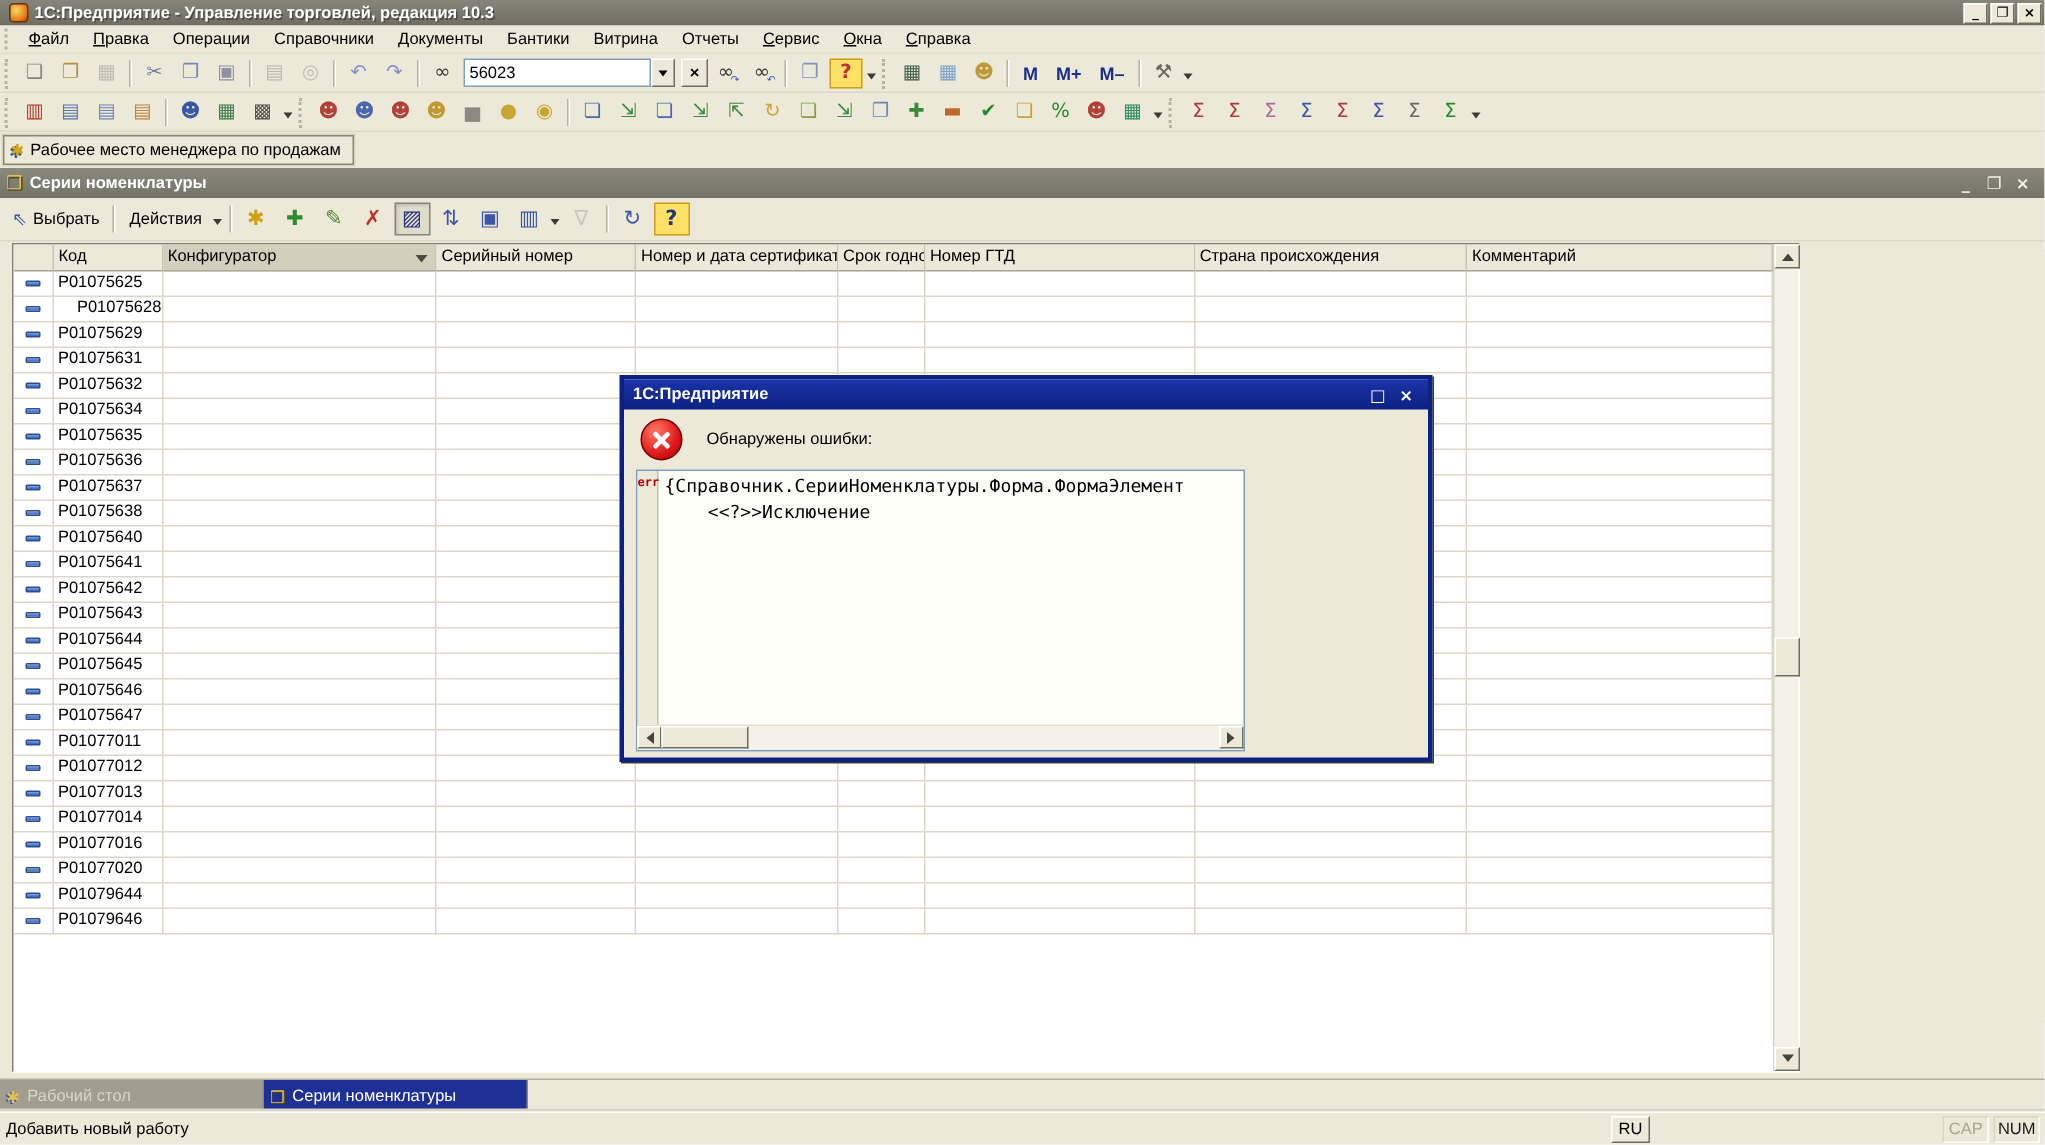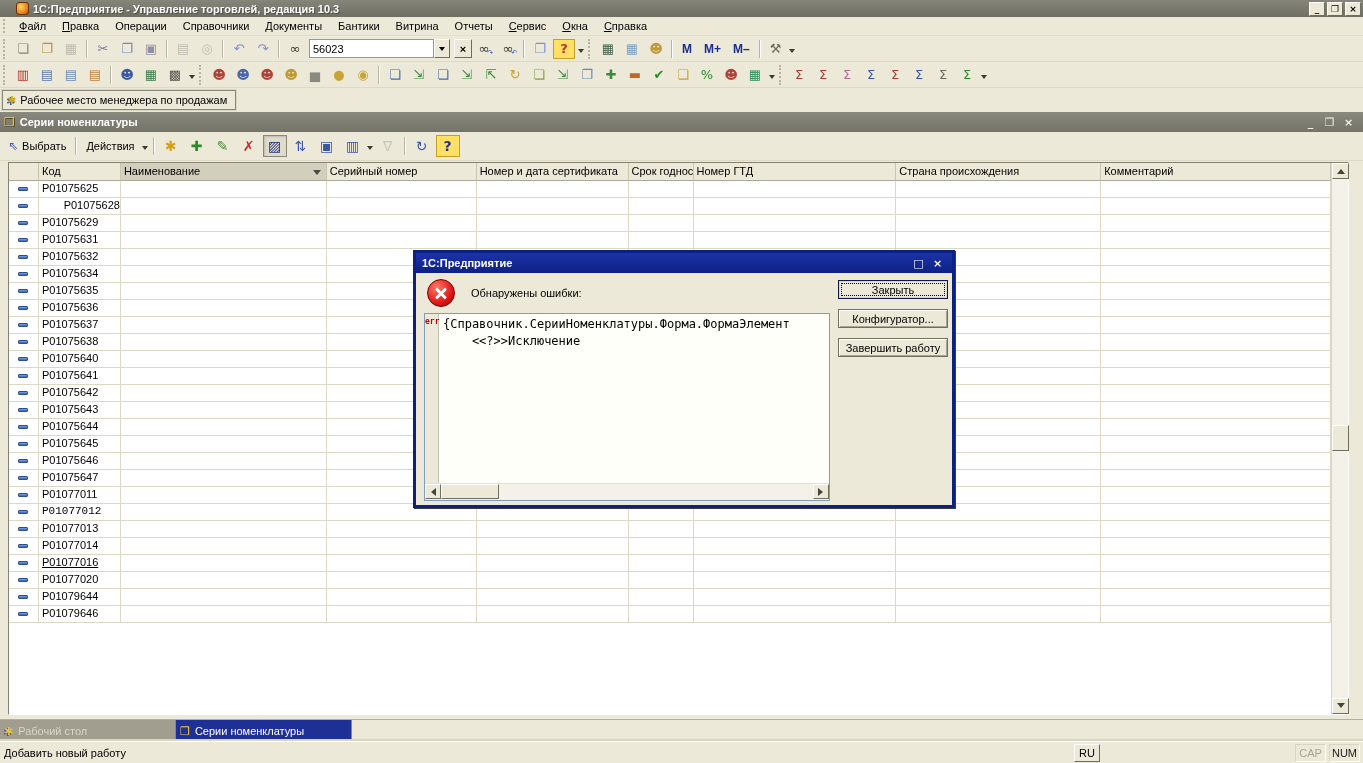--- a/index.html
+++ b/index.html
@@ -2,21 +2,21 @@
 <html><head>
 <meta charset="utf-8">
 <style>
   * { margin:0; padding:0; box-sizing:border-box; }
   html,body { width:1363px; height:763px; overflow:hidden; }
   body { font-family:"Liberation Sans", sans-serif; font-size:11px; background:#ece9d8; position:relative; color:#000; }
 
   
   .titlebar { position:absolute; left:0; top:0; width:1363px; height:17px;
     background:linear-gradient(#85857a,#6e6e63); color:#fff; font-weight:bold;
-    display:flex; align-items:center; padding-left:16px; }
+    display:flex; align-items:center; padding-left:6px; }
   .titlebar .app-ico { width:13px; height:13px; border-radius:3px; margin-right:4px;
     background:radial-gradient(circle at 35% 35%, #ffd75e, #e07818 70%, #a33c00); border:1px solid #703000; }
   .titlebar .caption { flex:1; text-shadow:1px 1px 0 rgba(0,0,0,.35); white-space:nowrap; overflow:hidden; }
   .winbtns { display:flex; gap:2px; margin-right:2px; }
   .winbtn { width:16px; height:14px; background:#ece9d8; border:1px solid;
     border-color:#fff #6e6e5e #6e6e5e #fff; font-size:9px; line-height:12px; text-align:center;
     color:#000; font-weight:bold; font-family:"DejaVu Sans",sans-serif; }
 
   
   .menubar { position:absolute; left:0; top:17px; width:1363px; height:19px; background:#ece9d8;
@@ -63,21 +63,21 @@
   .flatbtn { width:17px; height:15px; color:#f2f0e4; font-family:"DejaVu Sans",sans-serif; font-size:11px;
     display:flex; align-items:center; justify-content:center; font-weight:bold; }
 
   .wtoolbar { position:absolute; left:0; top:132px; width:1363px; height:29px; background:#ece9d8;
     display:flex; align-items:center; border-bottom:1px solid #ddd9c2; padding-left:2px; }
   .wtool-btn { display:inline-flex; align-items:center; padding:2px 6px; font-size:11px; }
   .wtool-btn .g { font-family:"DejaVu Sans",sans-serif; margin-right:4px; font-size:12px; }
   .wtoolbar .ticon { width:24px; height:22px; font-size:14px; }
 
   
-  .list-area { position:absolute; left:8px; top:162px; width:1341px; height:553px; background:#fff;
+  .list-area { position:absolute; left:8px; top:162px; width:1192px; height:553px; background:#fff;
     border:1px solid; border-color:#848276 #fff #fff #848276; display:flex; }
   .grid { flex:1; overflow:hidden; }
   .hdr-row { display:flex; height:18px; }
   .hdr-cell { background:#ece9d8; border-right:1px solid #c9c5ae; border-bottom:1px solid #aca899;
     padding:2px 0 0 3px; white-space:nowrap; overflow:hidden; position:relative; }
   .hdr-cell.sorted { background:#d2cfbd; }
   .hdr-cell.sorted::after { content:""; position:absolute; right:5px; top:7px; border:4px solid transparent; border-top:5px solid #4a4a40; }
   .trow { display:flex; height:17px; }
   .tcell { border-right:1px solid #dbd8c6; border-bottom:1px solid #dbd8c6; padding:1px 0 0 3px;
     white-space:nowrap; overflow:hidden; }
@@ -296,21 +296,21 @@
     <span class="tsep"></span>
     <span class="ticon" style="color: rgb(58, 86, 168);">↻</span>
     <span class="ticon" style="color: rgb(34, 48, 126); background: rgb(255, 224, 102); border: 1px solid rgb(200, 160, 32); font-weight: bold;">?</span>
   </div>
 
 <div class="list-area">
   <div class="grid" id="grid">
       <div class="hdr-row">
         <div class="hdr-cell" style="width: 30px;"></div>
         <div class="hdr-cell" style="width: 82px;">Код</div>
-        <div class="hdr-cell sorted" style="width: 206px;">Наименование</div>
+        <div class="hdr-cell sorted" style="width: 206px;">Конфигуратор</div>
         <div class="hdr-cell" style="width: 150px;">Серийный номер</div>
         <div class="hdr-cell" style="width: 152px;">Номер и дата сертификата</div>
         <div class="hdr-cell" style="width: 65px;">Срок годнос...</div>
         <div class="hdr-cell" style="width: 203px;">Номер ГТД</div>
         <div class="hdr-cell" style="width: 205px;">Страна происхождения</div>
         <div class="hdr-cell" style="width: 230px;">Комментарий</div>
       </div>
       <div class="trow">
         <div class="tcell iconcell" style="width: 30px;">
           <span class="dash"></span>
@@ -555,21 +555,21 @@
         <div class="tcell" style="width: 152px;"></div>
         <div class="tcell" style="width: 65px;"></div>
         <div class="tcell" style="width: 203px;"></div>
         <div class="tcell" style="width: 205px;"></div>
         <div class="tcell" style="width: 230px;"></div>
       </div>
       <div class="trow">
         <div class="tcell iconcell" style="width: 30px;">
           <span class="dash"></span>
         </div>
-        <div class="tcell" style="width: 82px; font-family: Liberation Mono, monospace;">P01077012</div>
+        <div class="tcell" style="width: 82px;">P01077012</div>
         <div class="tcell" style="width: 206px;"></div>
         <div class="tcell" style="width: 150px;"></div>
         <div class="tcell" style="width: 152px;"></div>
         <div class="tcell" style="width: 65px;"></div>
         <div class="tcell" style="width: 203px;"></div>
         <div class="tcell" style="width: 205px;"></div>
         <div class="tcell" style="width: 230px;"></div>
       </div>
       <div class="trow">
         <div class="tcell iconcell" style="width: 30px;">
@@ -594,21 +594,21 @@
         <div class="tcell" style="width: 152px;"></div>
         <div class="tcell" style="width: 65px;"></div>
         <div class="tcell" style="width: 203px;"></div>
         <div class="tcell" style="width: 205px;"></div>
         <div class="tcell" style="width: 230px;"></div>
       </div>
       <div class="trow">
         <div class="tcell iconcell" style="width: 30px;">
           <span class="dash"></span>
         </div>
-        <div class="tcell" style="width: 82px; text-decoration: underline;">P01077016</div>
+        <div class="tcell" style="width: 82px;">P01077016</div>
         <div class="tcell" style="width: 206px;"></div>
         <div class="tcell" style="width: 150px;"></div>
         <div class="tcell" style="width: 152px;"></div>
         <div class="tcell" style="width: 65px;"></div>
         <div class="tcell" style="width: 203px;"></div>
         <div class="tcell" style="width: 205px;"></div>
         <div class="tcell" style="width: 230px;"></div>
       </div>
       <div class="trow">
         <div class="tcell iconcell" style="width: 30px;">
@@ -684,25 +684,20 @@
           <span class="tri-lf"></span>
         </div>
       <div class="htrack">
         <div class="hthumb"></div>
       </div>
       <div class="sbtn">
           <span class="tri-rt"></span>
         </div>
     </div>
   </div>
-  <div class="dlg-buttons" id="dlg-buttons">
-      <button class="dlg-btn default">Закрыть</button>
-      <button class="dlg-btn">Конфигуратор...</button>
-      <button class="dlg-btn">Завершить работу</button>
-    </div>
 </div>
 
 <div class="tabsbar" id="tabsbar">
     <div class="btab inactive">
       <span class="ico">✱</span>
       <span>Рабочий стол</span>
     </div>
     <div class="btab active">
       <span class="ico">❒</span>
       <span>Серии номенклатуры</span>

